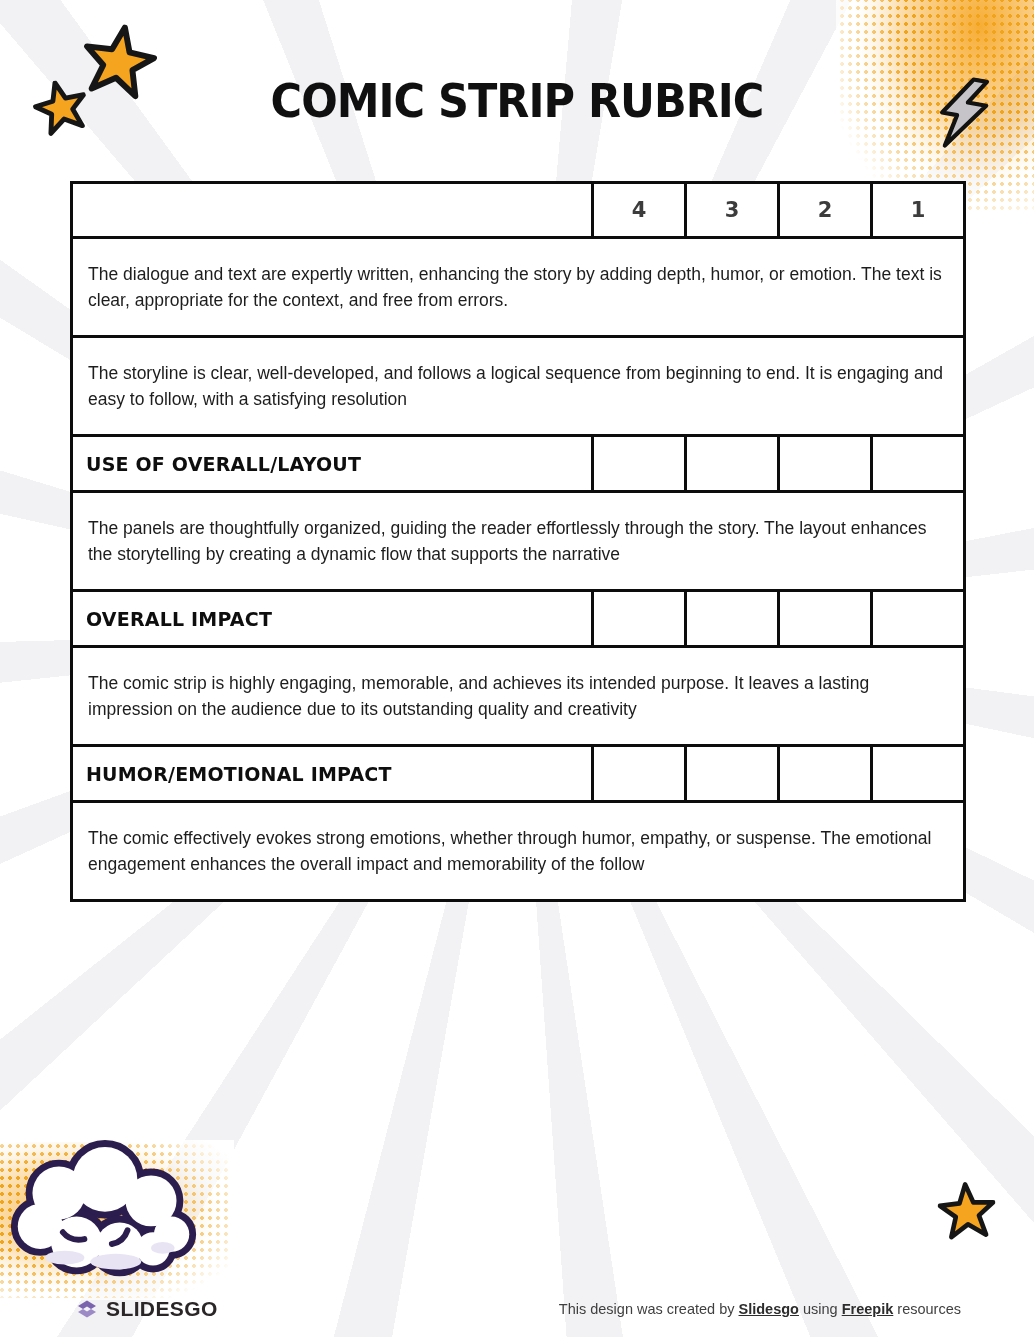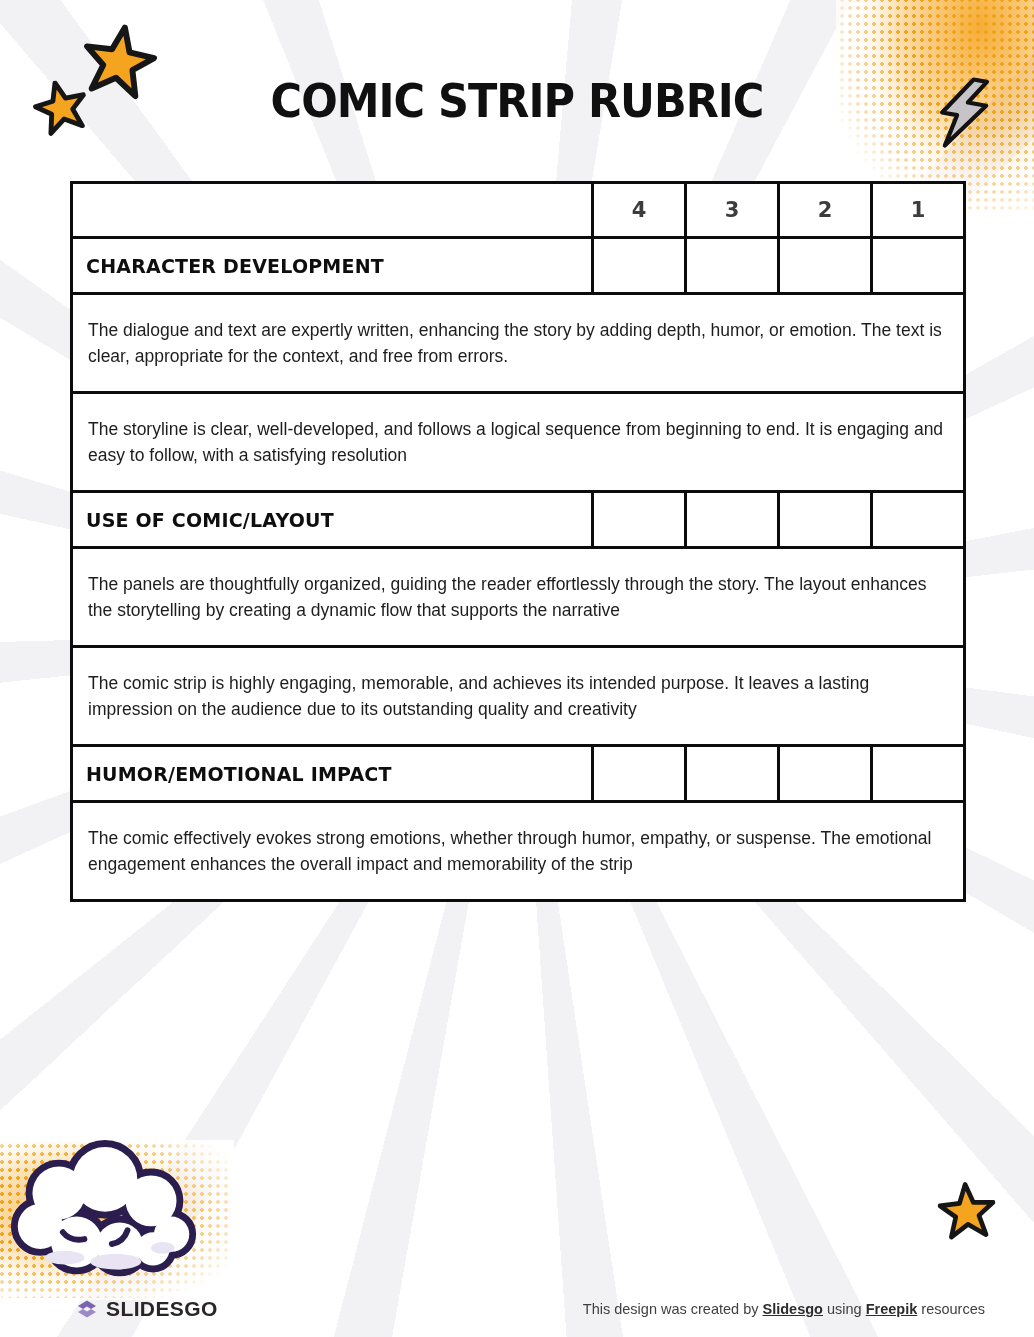--- a/index.html
+++ b/index.html
@@ -61,21 +61,21 @@
   
   .footer{
     position:absolute;left:11px;top:1288px;width:1034px;height:42px;z-index:4;
     display:flex;align-items:center;justify-content:space-between;
     padding:0 0 0 0;box-sizing:border-box;
   }
   .brand{display:flex;align-items:center;gap:7px;margin-left:64px;}
   .brand-name{
     font-weight:bold;font-size:21px;letter-spacing:.4px;color:#2a2627;
   }
-  .credit{font-size:14.5px;color:#3f3f3f;margin-right:60px;}
+  .credit{font-size:14.5px;color:#3f3f3f;margin-right:84px;}
   .credit a{color:#2d2d2d;font-weight:bold;text-decoration:underline;}
 </style>
 </head>
 <body>
 
 <div class="burst"></div>
 
 <div class="halftone halftone-tr">
   <div class="glow"></div>
   <div class="dots"></div>
@@ -150,60 +150,60 @@
     </colgroup>
   <tbody>
     <tr class="hdr">
       <td></td>
       <td class="scorehead">4</td>
       <td class="scorehead">3</td>
       <td class="scorehead">2</td>
       <td class="scorehead">1</td>
     </tr>
 
+
+    <tr class="desc">
+      <td class="desctext" colspan="5">The dialogue and text are expertly written, enhancing the story by adding depth, humor, or emotion. The text is clear, appropriate for the context, and free from errors.</td>
+    </tr>
+
+    <tr class="desc">
+      <td class="desctext" colspan="5">The storyline is clear, well-developed, and follows a logical sequence from beginning to end. It is engaging and easy to follow, with a satisfying resolution</td>
+    </tr>
+
     <tr class="cat">
-      <td class="catname">CHARACTER DEVELOPMENT</td>
-      <td></td>
-      <td></td>
-      <td></td>
-      <td></td>
-    </tr>
-
-    <tr class="desc">
-      <td class="desctext" colspan="5">The dialogue and text are expertly written, enhancing the story by adding depth, humor, or emotion. The text is clear, appropriate for the context, and free from errors.</td>
-    </tr>
-
-    <tr class="desc">
-      <td class="desctext" colspan="5">The storyline is clear, well-developed, and follows a logical sequence from beginning to end. It is engaging and easy to follow, with a satisfying resolution</td>
+      <td class="catname">USE OF OVERALL/LAYOUT</td>
+      <td></td>
+      <td></td>
+      <td></td>
+      <td></td>
+    </tr>
+    <tr class="desc">
+      <td class="desctext" colspan="5">The panels are thoughtfully organized, guiding the reader effortlessly through the story. The layout enhances the storytelling by creating a dynamic flow that supports the narrative</td>
     </tr>
 
     <tr class="cat">
-      <td class="catname">USE OF COMIC/LAYOUT</td>
-      <td></td>
-      <td></td>
-      <td></td>
-      <td></td>
-    </tr>
-    <tr class="desc">
-      <td class="desctext" colspan="5">The panels are thoughtfully organized, guiding the reader effortlessly through the story. The layout enhances the storytelling by creating a dynamic flow that supports the narrative</td>
-    </tr>
-
+      <td class="catname">OVERALL IMPACT</td>
+      <td></td>
+      <td></td>
+      <td></td>
+      <td></td>
+    </tr>
     <tr class="desc">
       <td class="desctext" colspan="5">The comic strip is highly engaging, memorable, and achieves its intended purpose. It leaves a lasting impression on the audience due to its outstanding quality and creativity</td>
     </tr>
 
     <tr class="cat">
       <td class="catname">HUMOR/EMOTIONAL IMPACT</td>
       <td></td>
       <td></td>
       <td></td>
       <td></td>
     </tr>
     <tr class="desc">
-      <td class="desctext" colspan="5">The comic effectively evokes strong emotions, whether through humor, empathy, or suspense. The emotional engagement enhances the overall impact and memorability of the strip</td>
+      <td class="desctext" colspan="5">The comic effectively evokes strong emotions, whether through humor, empathy, or suspense. The emotional engagement enhances the overall impact and memorability of the follow</td>
     </tr>
   </tbody>
 </table>
 
 <div class="footer">
   <div class="brand">
     <svg width="24" height="24" viewBox="0 0 24 24">
       <path d="M3 9 L12 3.5 L21 9 L16 12 L12 9.5 L8 12 Z" fill="#7A64AE"></path>
       <path d="M3 15 L12 20.5 L21 15 L16 12 L12 14.5 L8 12 Z" fill="#9C8AC6"></path>
     </svg>

